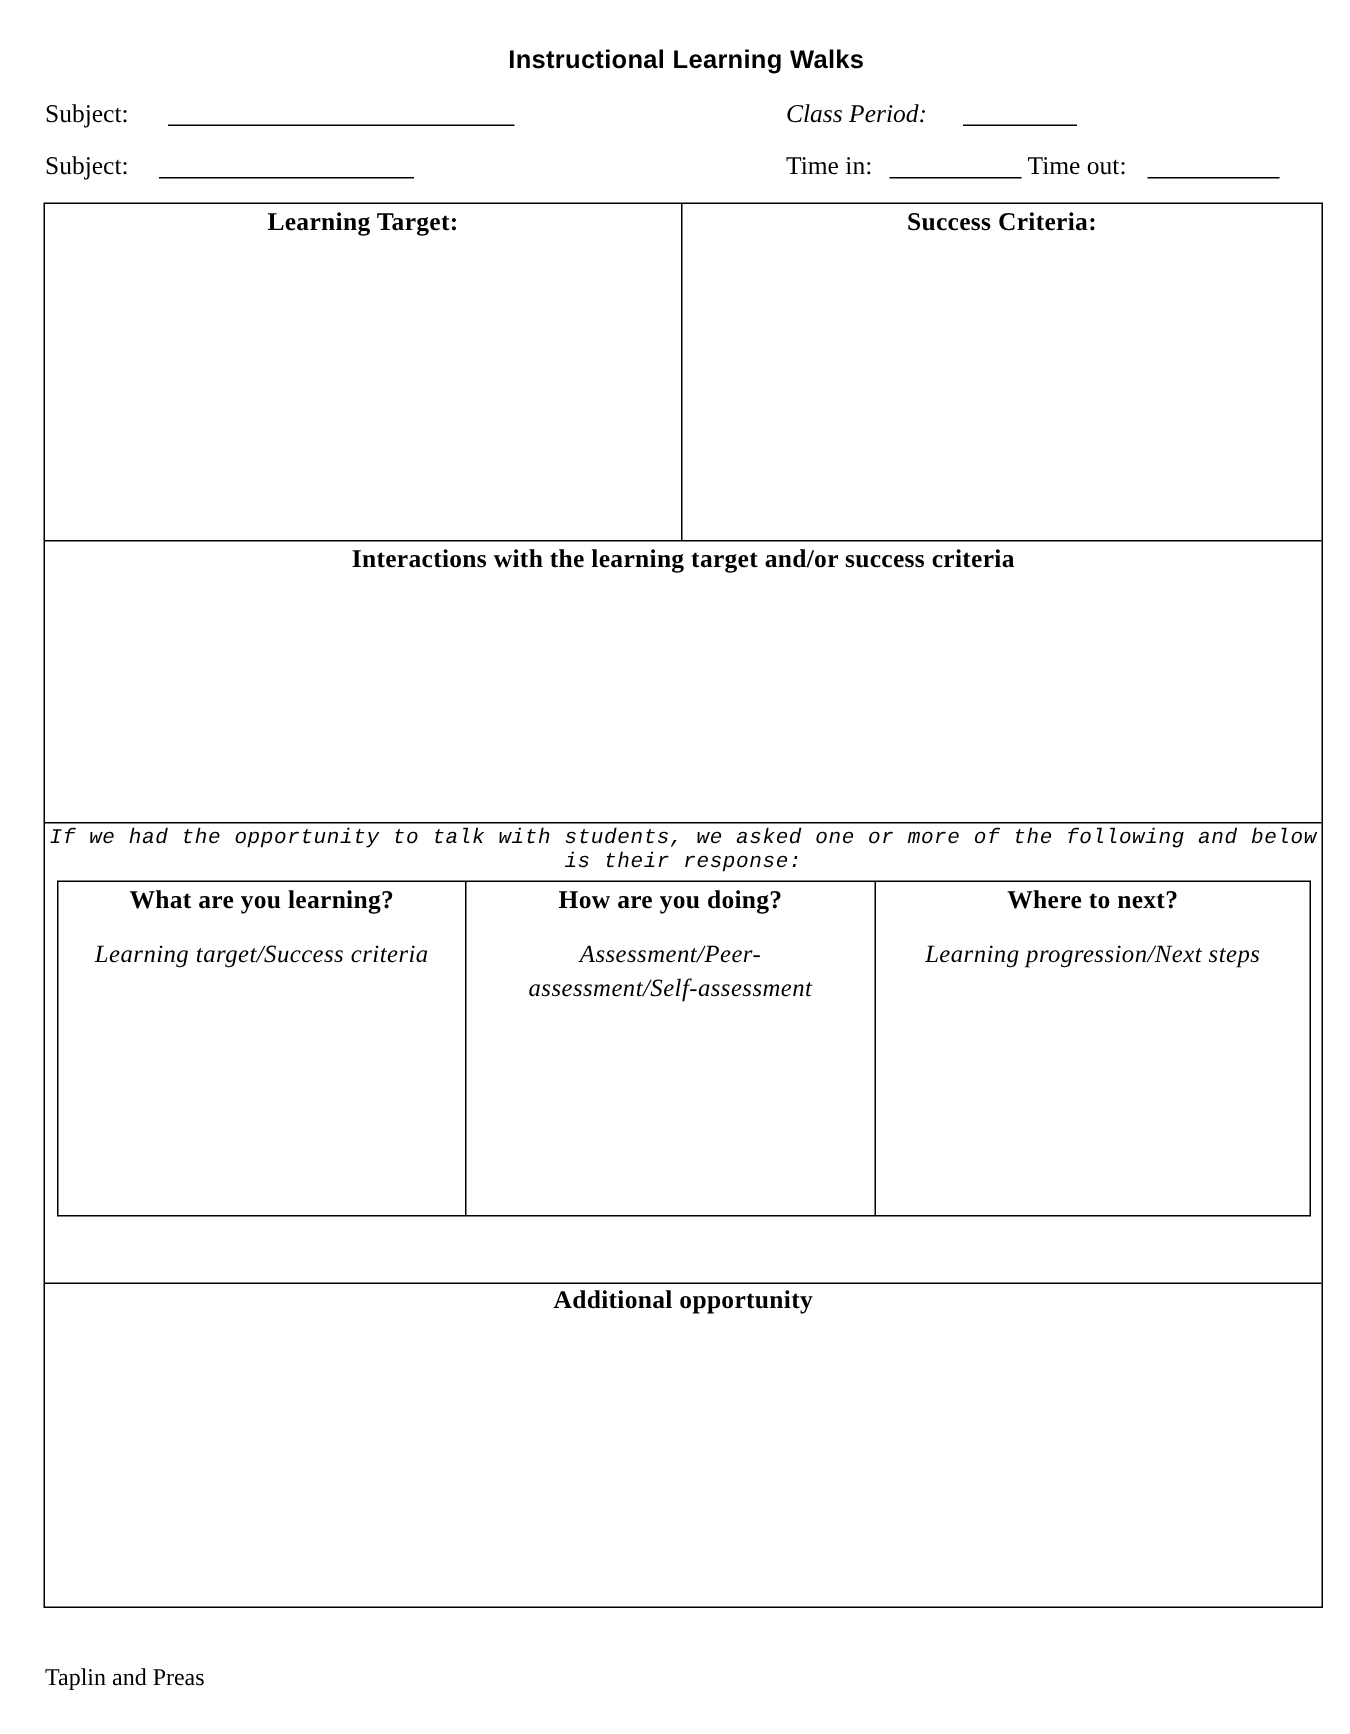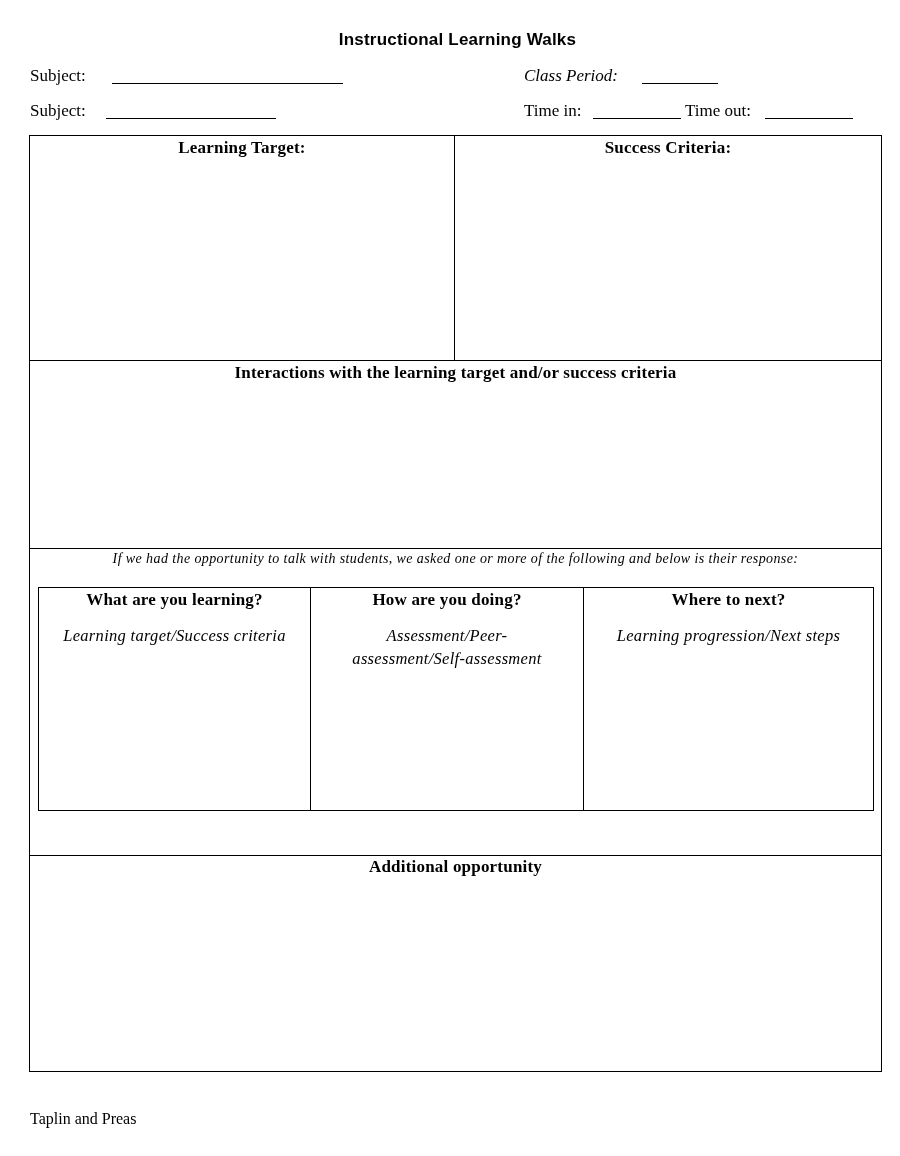--- a/index.html
+++ b/index.html
@@ -17,21 +17,21 @@
     .blank { border-bottom: 1px solid #000; height: 0; }
     .box { border: 1.5px solid #000; box-sizing: border-box; }
     .hline { height: 0; border-top: 1px solid #000; }
     .vline { width: 0; border-left: 1px solid #000; }
     .heading {
       font-weight: bold; font-size: 17px; text-align: center;
       font-family: "Liberation Serif", serif; letter-spacing: 0.2px;
     }
     .prompt {
       font-style: italic; font-size: 14px; text-align: center;
-      font-family: Liberation Serif, serif; letter-spacing: 0.4px;
+      font-family: Liberation Mono, monospace; letter-spacing: 0.4px;
     }
     .sub {
       font-style: italic; font-size: 16.5px; text-align: center;
       font-family: "Liberation Serif", serif; line-height: 23px; letter-spacing: 0.3px;
     }
     .footer { font-size: 16px; font-family: "Liberation Serif", serif; }
     .fill-area { background: transparent; }
   </style>
 </head>
 <body>

